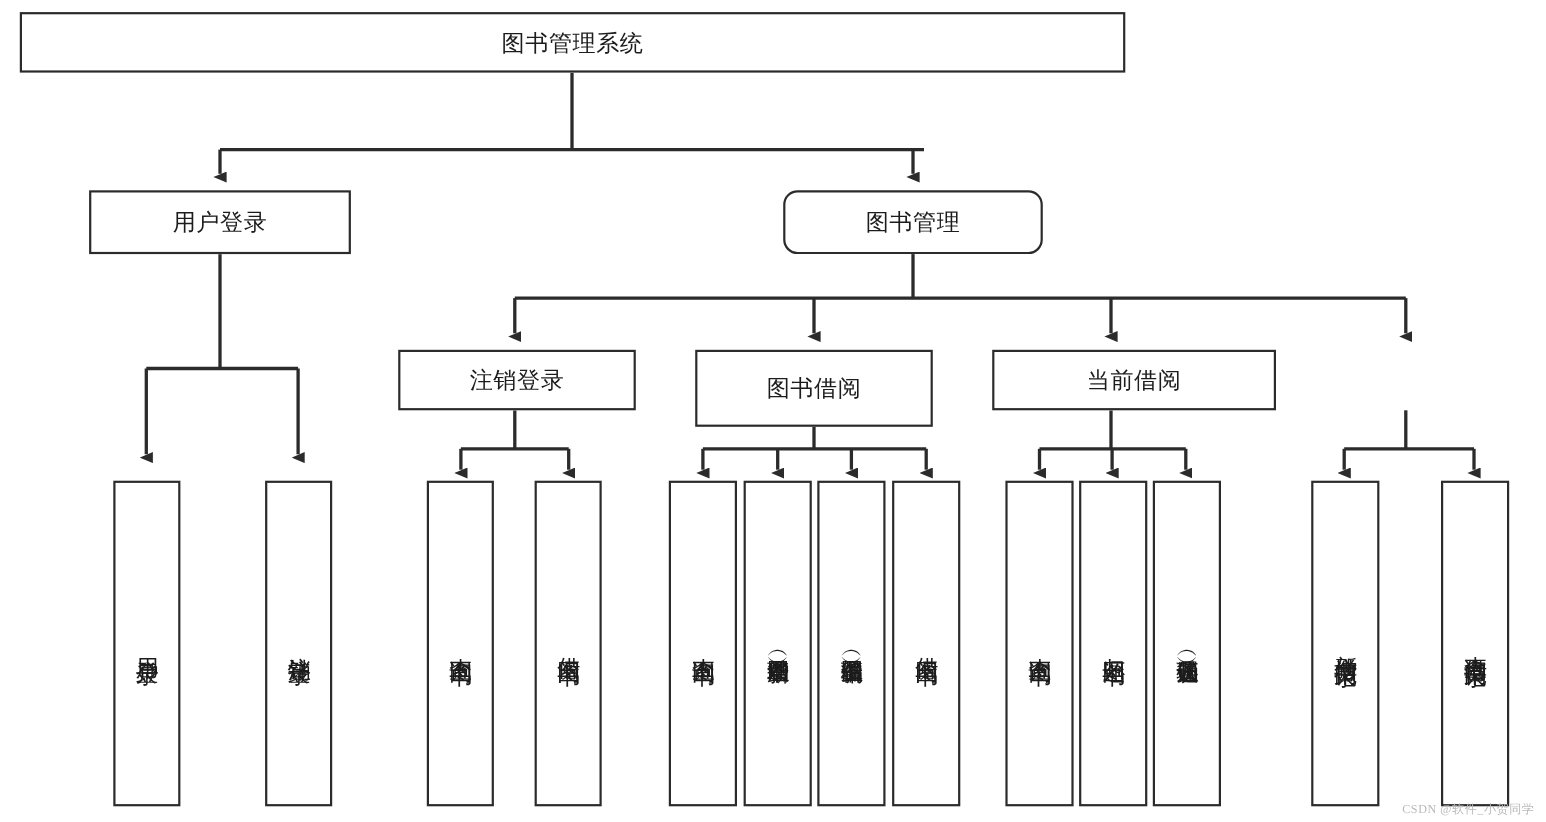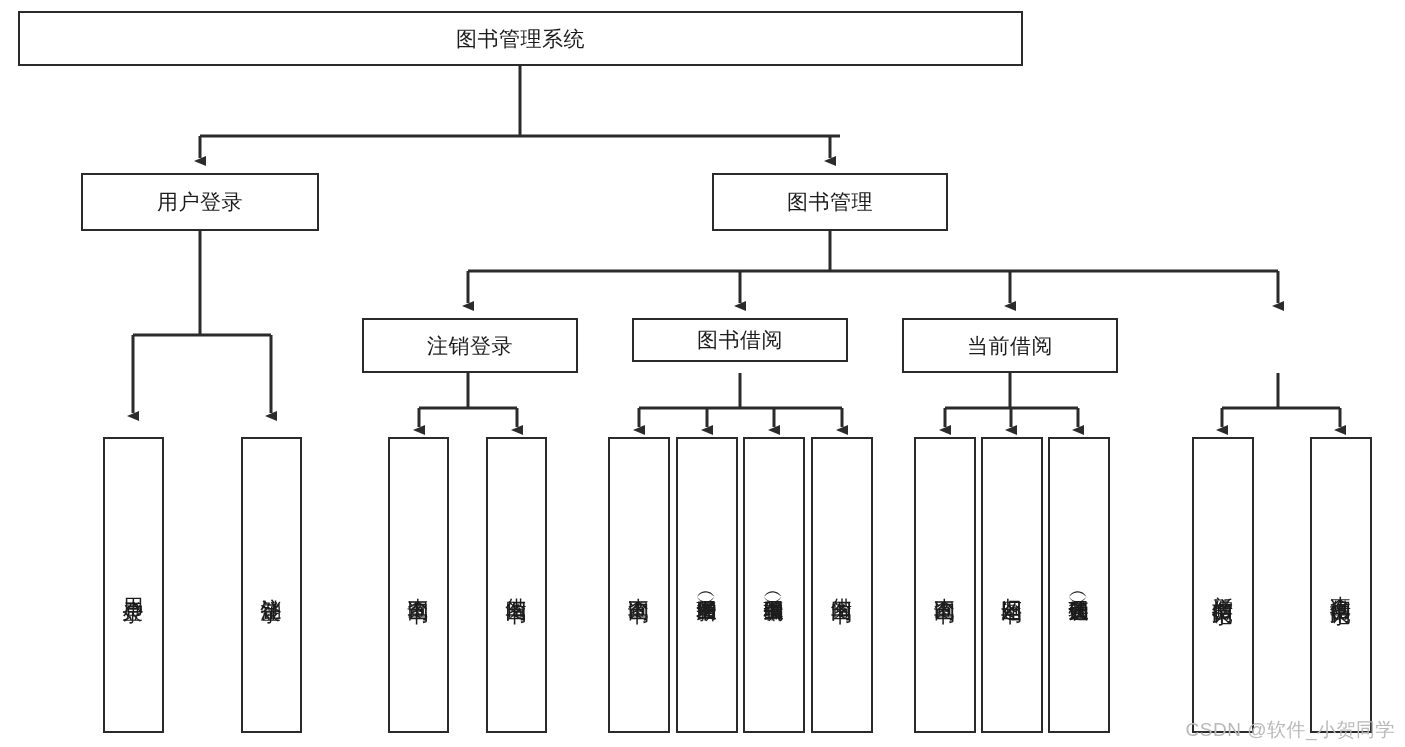--- a/index.html
+++ b/index.html
@@ -49,24 +49,25 @@
   }
   .node.v .vlabel {
     writing-mode: vertical-rl;
     text-orientation: upright;
     display: block;
   }
   .watermark {
     position: absolute;
     right: 10px;
     bottom: 4px;
-    font-size: 19px;
+    font-size: 11px;
     color: #b9b9b9;
     white-space: nowrap;
     letter-spacing: 0.5px;
+    font-family: Liberation Serif, serif;
   }
 </style>
 </head>
 <body>
 
 <div id="canvas">
 
   <svg id="wires" viewBox="0 0 1405 747">
     <defs>
       <marker id="arrow" markerWidth="10" markerHeight="12" refX="2" refY="6" orient="auto" markerUnits="userSpaceOnUse">
@@ -130,33 +131,33 @@
   </svg>
 
   <div class="node h" style="left:18px; top:11px; width:1005px; height:55px;">
     <span>图书管理系统</span>
   </div>
 
   <div class="node h" style="left:81px; top:173px; width:238px; height:58px;">
     <span>用户登录</span>
   </div>
 
-  <div class="node h" style="left:712px; top:173px; width:236px; height:58px;">
+  <div class="node h" style="left:712px; top:173px; width:236px; height:58px;border-radius:13px;">
     <span>图书管理</span>
   </div>
 
   <div class="node h" style="left:362px; top:318px; width:216px; height:55px;">
     <span>注销登录</span>
   </div>
 
-  <div class="node h" style="left:632px; top:318px; width:216px; height:44px;">
+  <div class="node h" style="left:632px; top:318px; width:216px; height:70px;">
     <span>图书借阅</span>
   </div>
 
-  <div class="node h" style="left:902px; top:318px; width:216px; height:55px;">
+  <div class="node h" style="left:902px; top:318px; width:258px; height:55px;">
     <span>当前借阅</span>
   </div>
 
 
   <div class="node v" style="left:103px; top:437px; width:61px; height:296px;">
     <span class="vlabel">用户登录</span>
   </div>
   <div class="node v" style="left:241px; top:437px; width:61px; height:296px;">
     <span class="vlabel">注销登录</span>
   </div>

